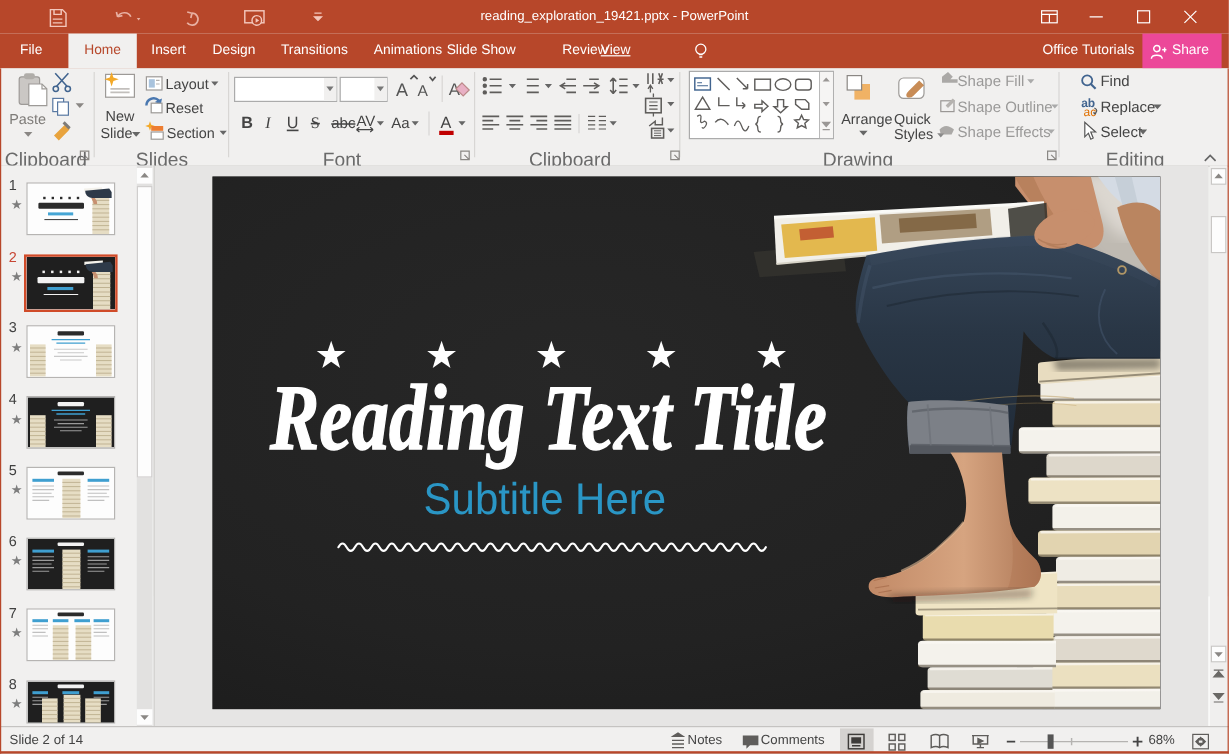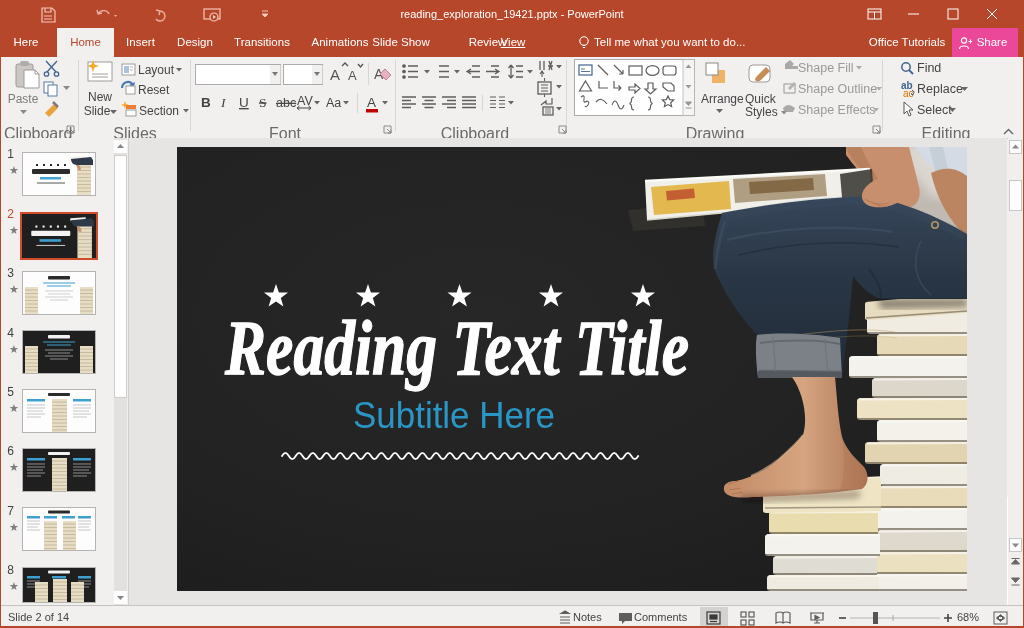--- a/index.html
+++ b/index.html
@@ -63,30 +63,29 @@
         <rect x="8" y="9" width="13" height="10"></rect>
         <path d="M8 12 h13 M14.5 12 v7"></path>
         <path d="M48 14 h11"></path>
         <rect x="88" y="9" width="10" height="10"></rect>
         <path d="M127 9 l10 10 M137 9 l-10 10"></path>
       </g>
     </svg>
   </div>
 
   <div id="tabs">
-    <div class="tab" style="left:6px;width:40px;">Here</div>
+    <div class="tab" style="left:6px;width:40px;">File</div>
     <div class="tab" style="left:57px;width:57px;background:#f1f0ef;color:#b7472a;">Home</div>
     <div class="tab" style="left:118px;width:45px;">Insert</div>
     <div class="tab" style="left:170px;width:50px;">Design</div>
     <div class="tab" style="left:227px;width:70px;">Transitions</div>
     <div class="tab" style="left:304px;width:72px;">Animations</div>
     <div class="tab" style="left:366px;width:70px;">Slide Show</div>
     <div class="tab" style="left:460px;width:55px;">Review</div>
     <div class="tab" style="left:492px;width:42px;text-decoration:underline;">View</div>
-    <div class="tab" style="left:572px;width:190px;text-align:left;padding-left:22px;">Tell me what you want to do...</div>
     <svg class="abs" style="left:577px;top:7px" width="14" height="16" viewBox="0 0 14 16">
       <circle cx="7" cy="6" r="4.2" stroke="#fff" fill="none" stroke-width="1.1"></circle>
       <path d="M5.5 10.5 h3 M5.8 12.5 h2.4" stroke="#fff" stroke-width="1.1"></path>
     </svg>
     <div class="tab" style="left:862px;width:90px;">Office Tutorials</div>
     <div class="tab" style="left:952px;width:66px;background:#ec4899;">
       <span style="margin-left:14px;">Share</span>
     </div>
     <svg class="abs" style="left:958px;top:8px" width="14" height="14" viewBox="0 0 14 14">
       <circle cx="6" cy="4.5" r="2.6" stroke="#fff" fill="none" stroke-width="1.2"></circle>

